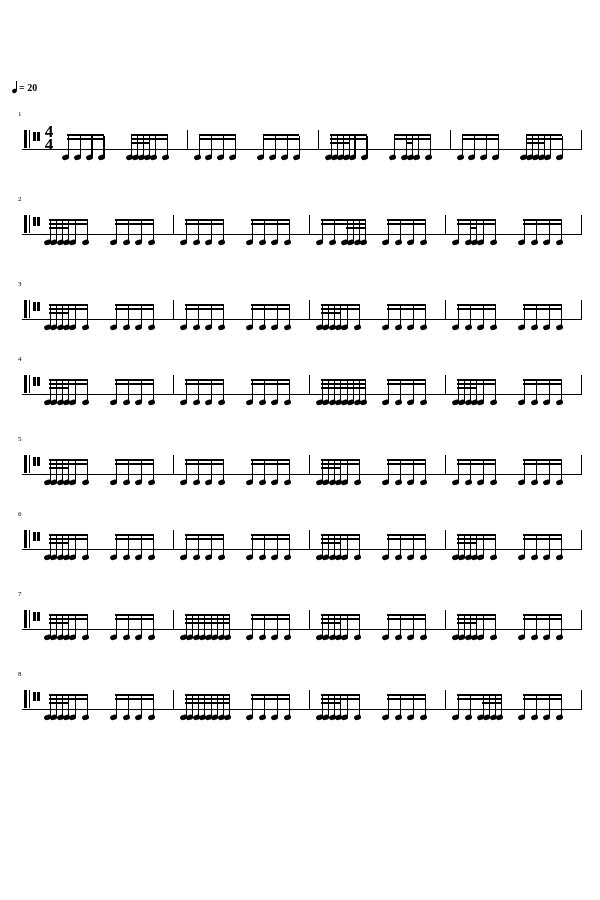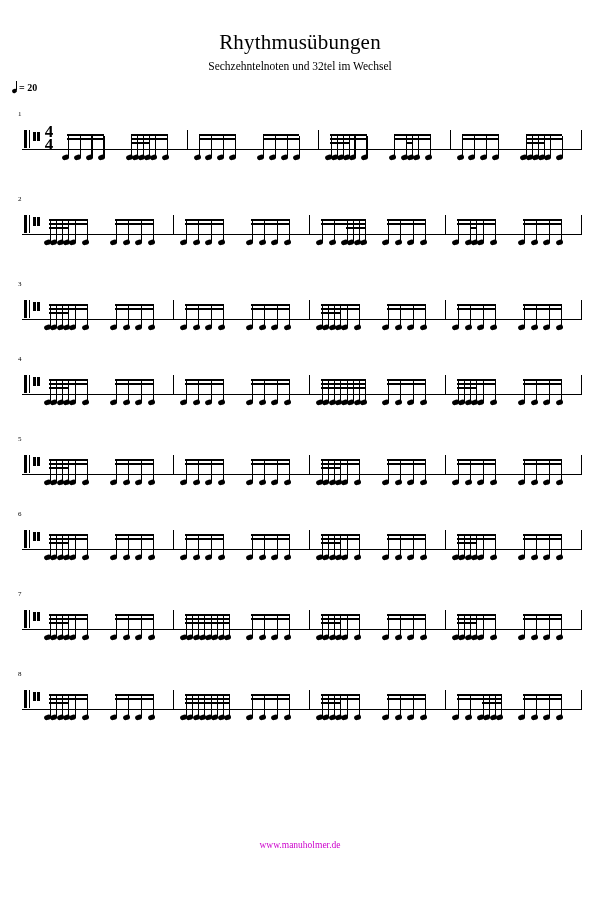--- a/index.html
+++ b/index.html
@@ -201,22 +201,20 @@
     position: absolute;
     height: 2.2px;
     background: #000;
   }
 </style>
 </head>
 <body>
 
 <div class="sheet">
 
-  <div class="title">Rhythmusübungen</div>
-  <div class="subtitle">Sechzehntelnoten und 32tel im Wechsel</div>
 
   <div class="tempo">
     <span class="notehead-q"></span><span>= 20</span>
   </div>
 
   <div id="systems-host">
       <div class="system" style="top: 110px;">
         <div class="sysnum">1</div>
         <div class="staff">
           <div class="line" style="top: 19px;"></div>
@@ -1244,14 +1242,13 @@
           <div class="note" style="left: 37.5px;"></div>
           <div class="stem" style="left: 43.1px;"></div>
           <div class="beam" style="left: 5.3px; width: 38.6px; bottom: 20px;"></div>
           <div class="beam" style="left: 5.3px; width: 38.6px; bottom: 16px;"></div>
         </div>
         <div class="barline" style="left: 427px;"></div>
         <div class="endbar"></div>
       </div>
     </div>
 
-  <div class="footer">www.manuholmer.de</div>
 </div>
 
 </body></html>

